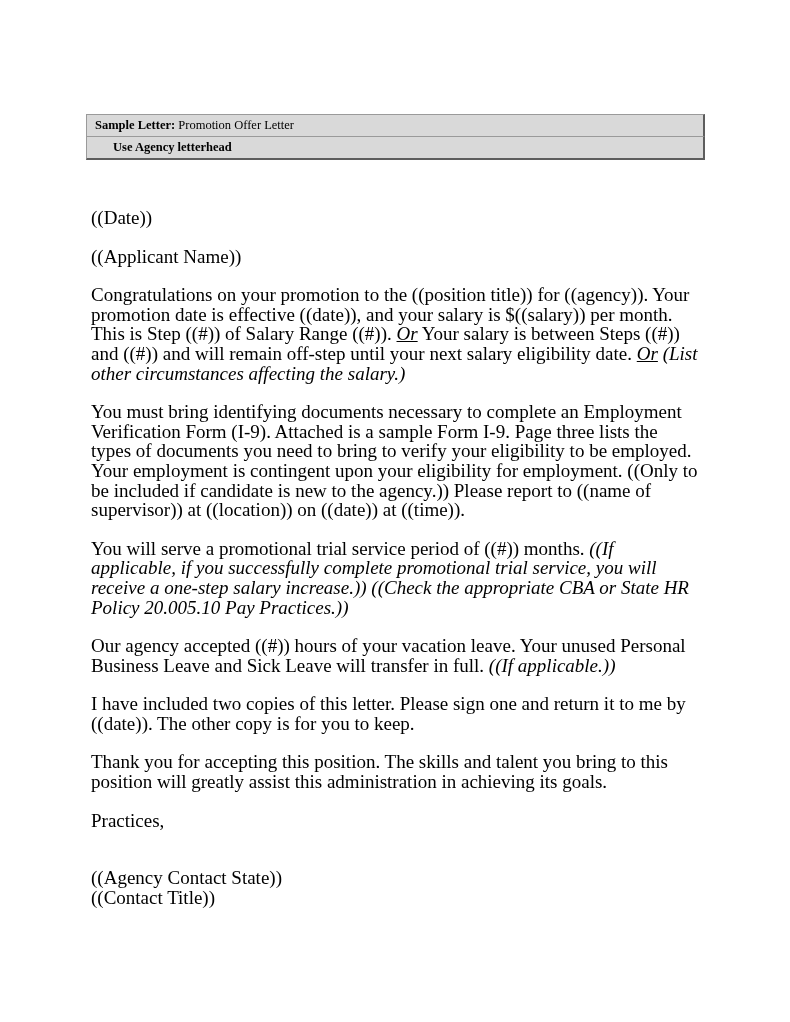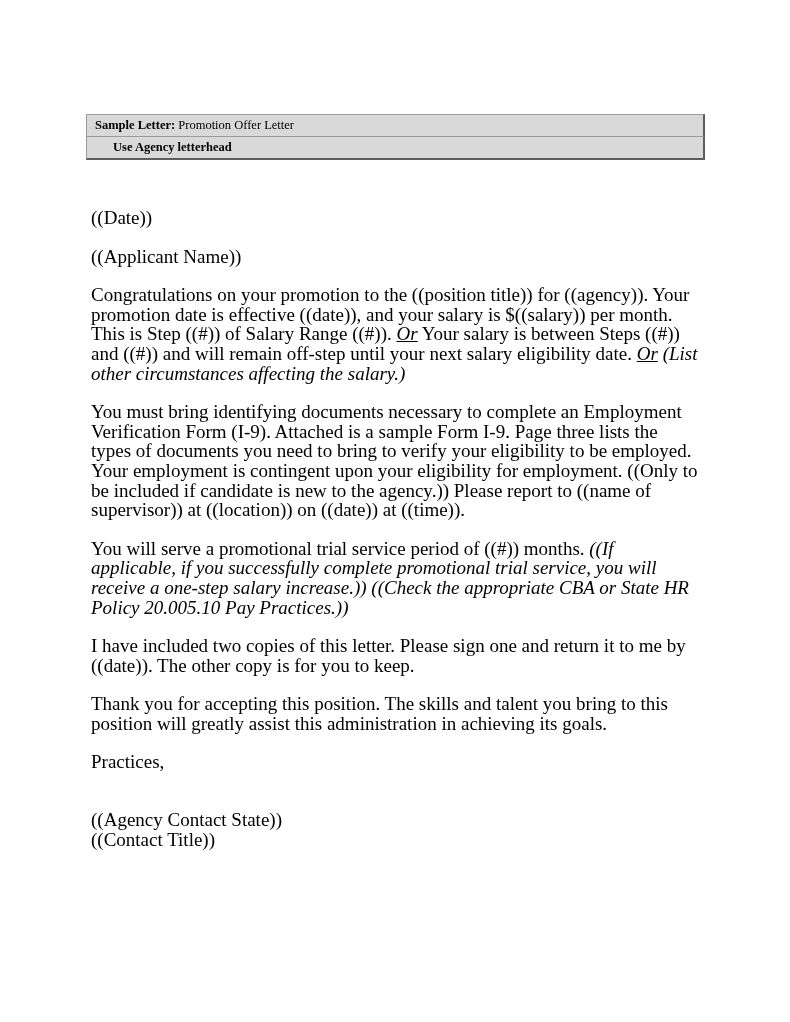--- a/index.html
+++ b/index.html
@@ -94,20 +94,21 @@
       <span class="line">((Applicant Name))</span>
     </p>
 
 
     <p class="blk"><span>Congratulations on your promotion to the ((position title)) for ((agency)). Your promotion date is effective ((date)), and your salary is $((salary)) per month. This is Step ((#)) of Salary Range ((#)). </span><span class="or">Or</span><span> Your salary is between Steps ((#)) and ((#)) and will remain off-step until your next salary eligibility date.  </span><span class="or">Or</span><span> </span><em class="it">(List other circumstances affecting the salary.)</em></p>
 
     <p class="blk">You must bring identifying documents necessary to complete an Employment Verification Form (I-9).  Attached is a sample Form I-9.  Page three lists the types of documents you need to bring to verify your eligibility to be employed. Your employment is contingent upon your eligibility for employment.  ((Only to be included if candidate is new to the agency.))  Please report to ((name of supervisor)) at ((location)) on ((date)) at ((time)).</p>
 
     <p class="blk"><span>You will serve a promotional trial service period of ((#)) months.   </span><em class="it">((If applicable, if you successfully complete promotional trial service, you will receive a one-step salary increase.)) ((Check the appropriate CBA or State HR Policy 20.005.10 Pay Practices.))</em></p>
 
+    <p class="blk"><span>Our agency accepted ((#)) hours of your vacation leave. Your unused Personal Business Leave and Sick Leave will transfer in full. </span><em class="it">((If applicable.))</em></p>
 
     <p class="blk">I have included two copies of this letter.  Please sign one and return it to me by ((date)).  The other copy is for you to keep.</p>
 
     <p class="blk">Thank you for accepting this position.  The skills and talent you bring to this position will greatly assist this administration in achieving its goals.</p>
 
     <p class="blk tight">Practices,</p>
 
     <div class="spacer-sig"></div>
 
     <p class="blk">

